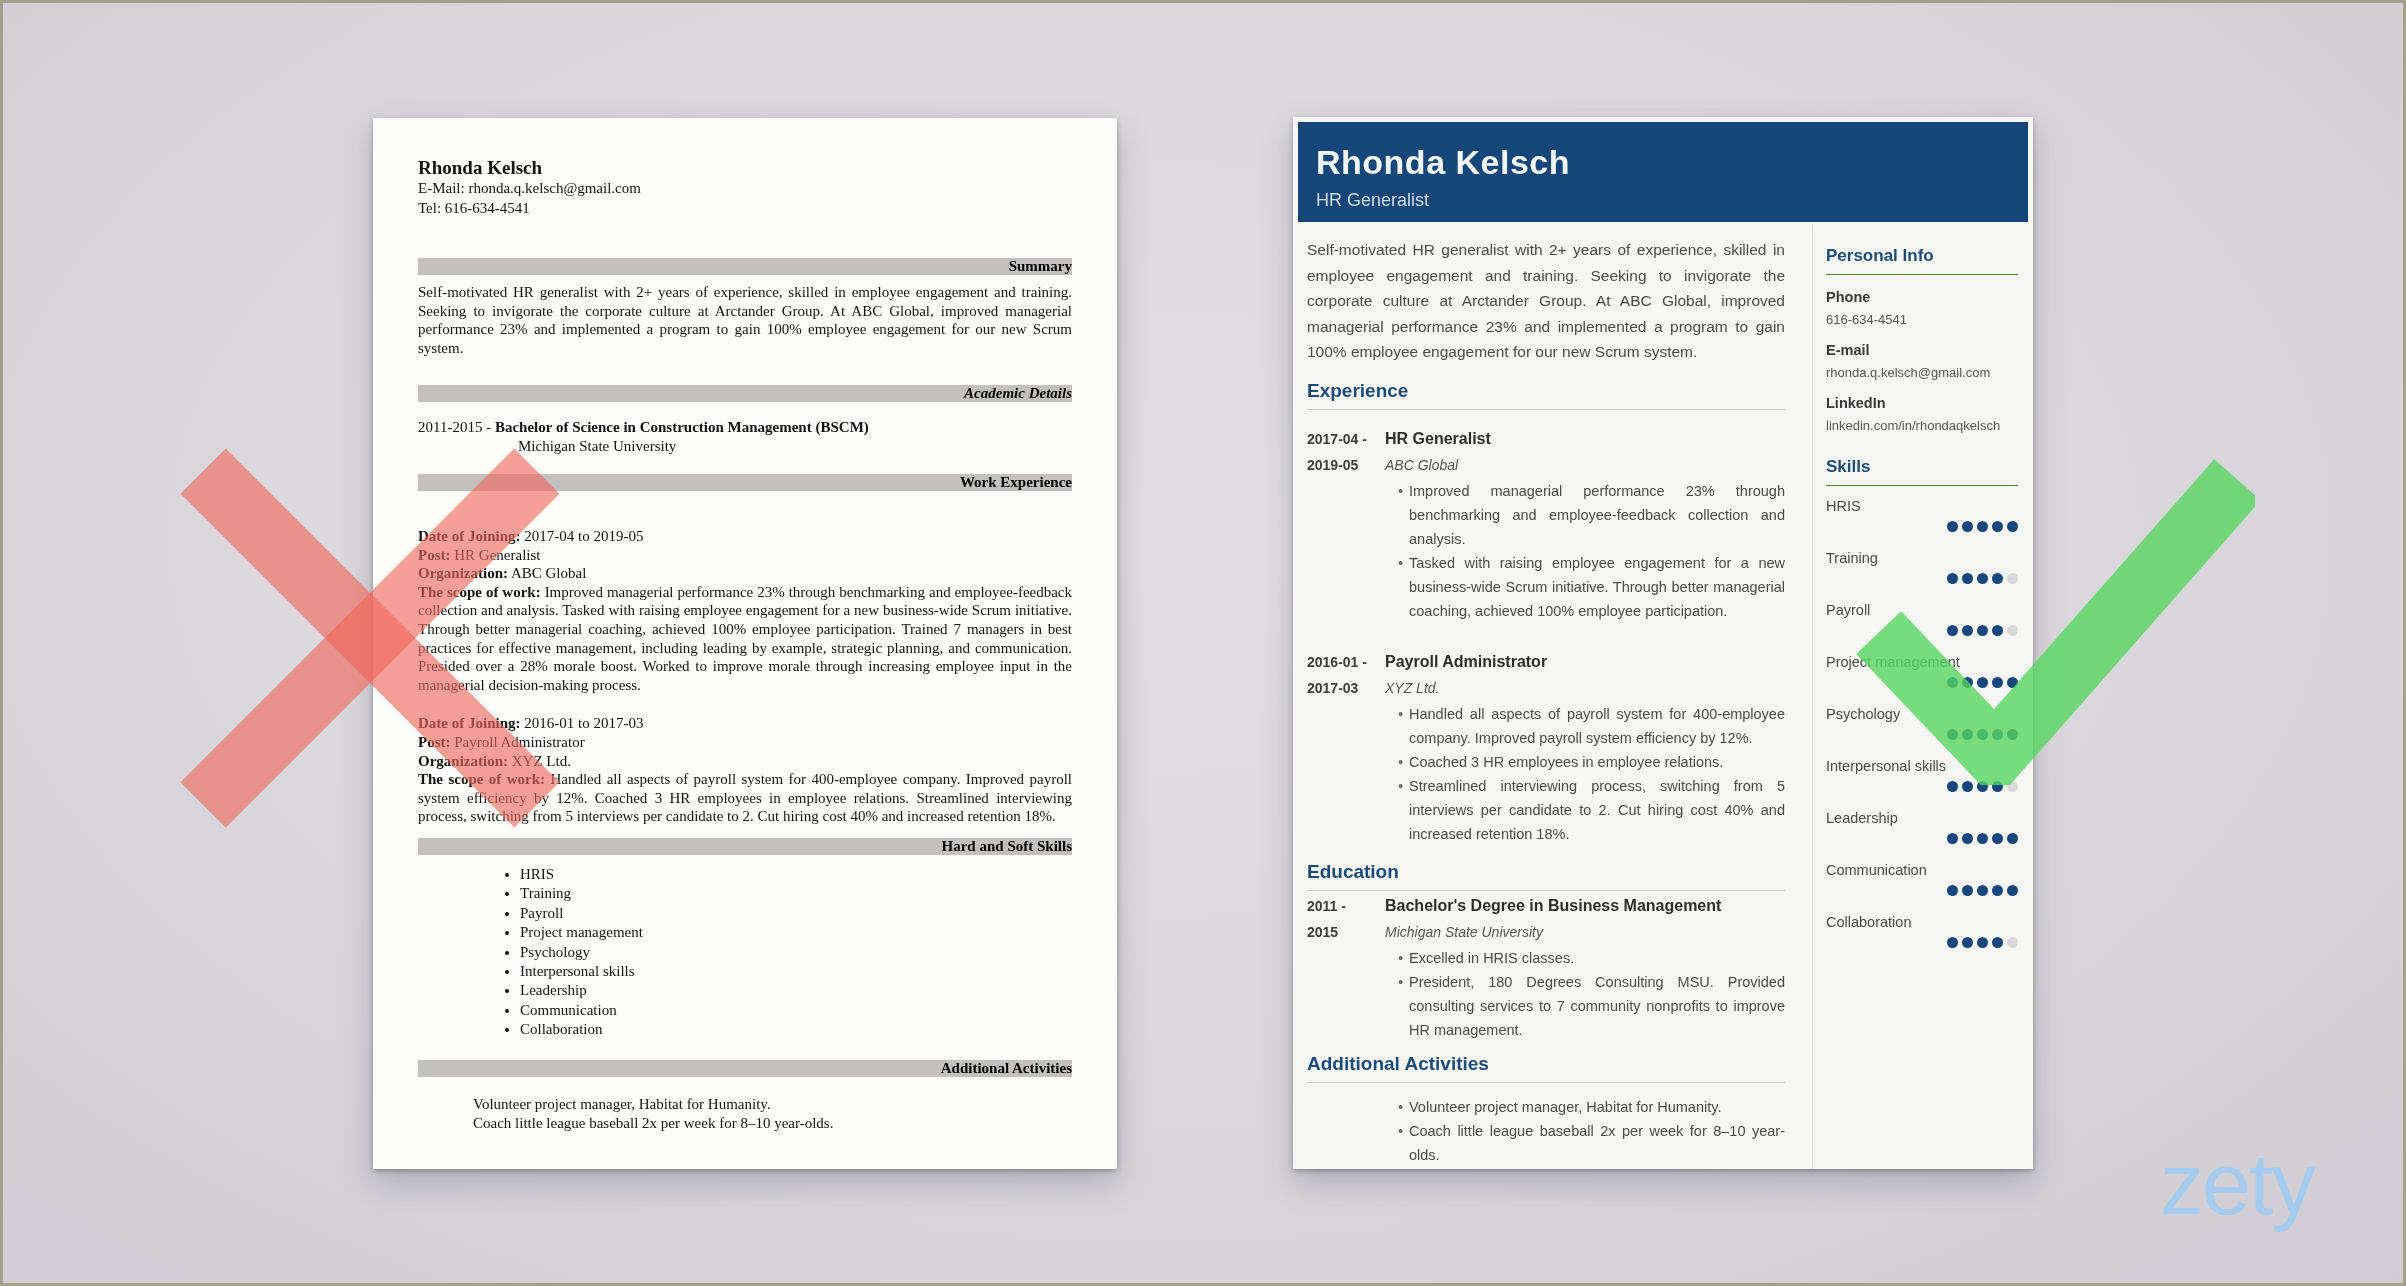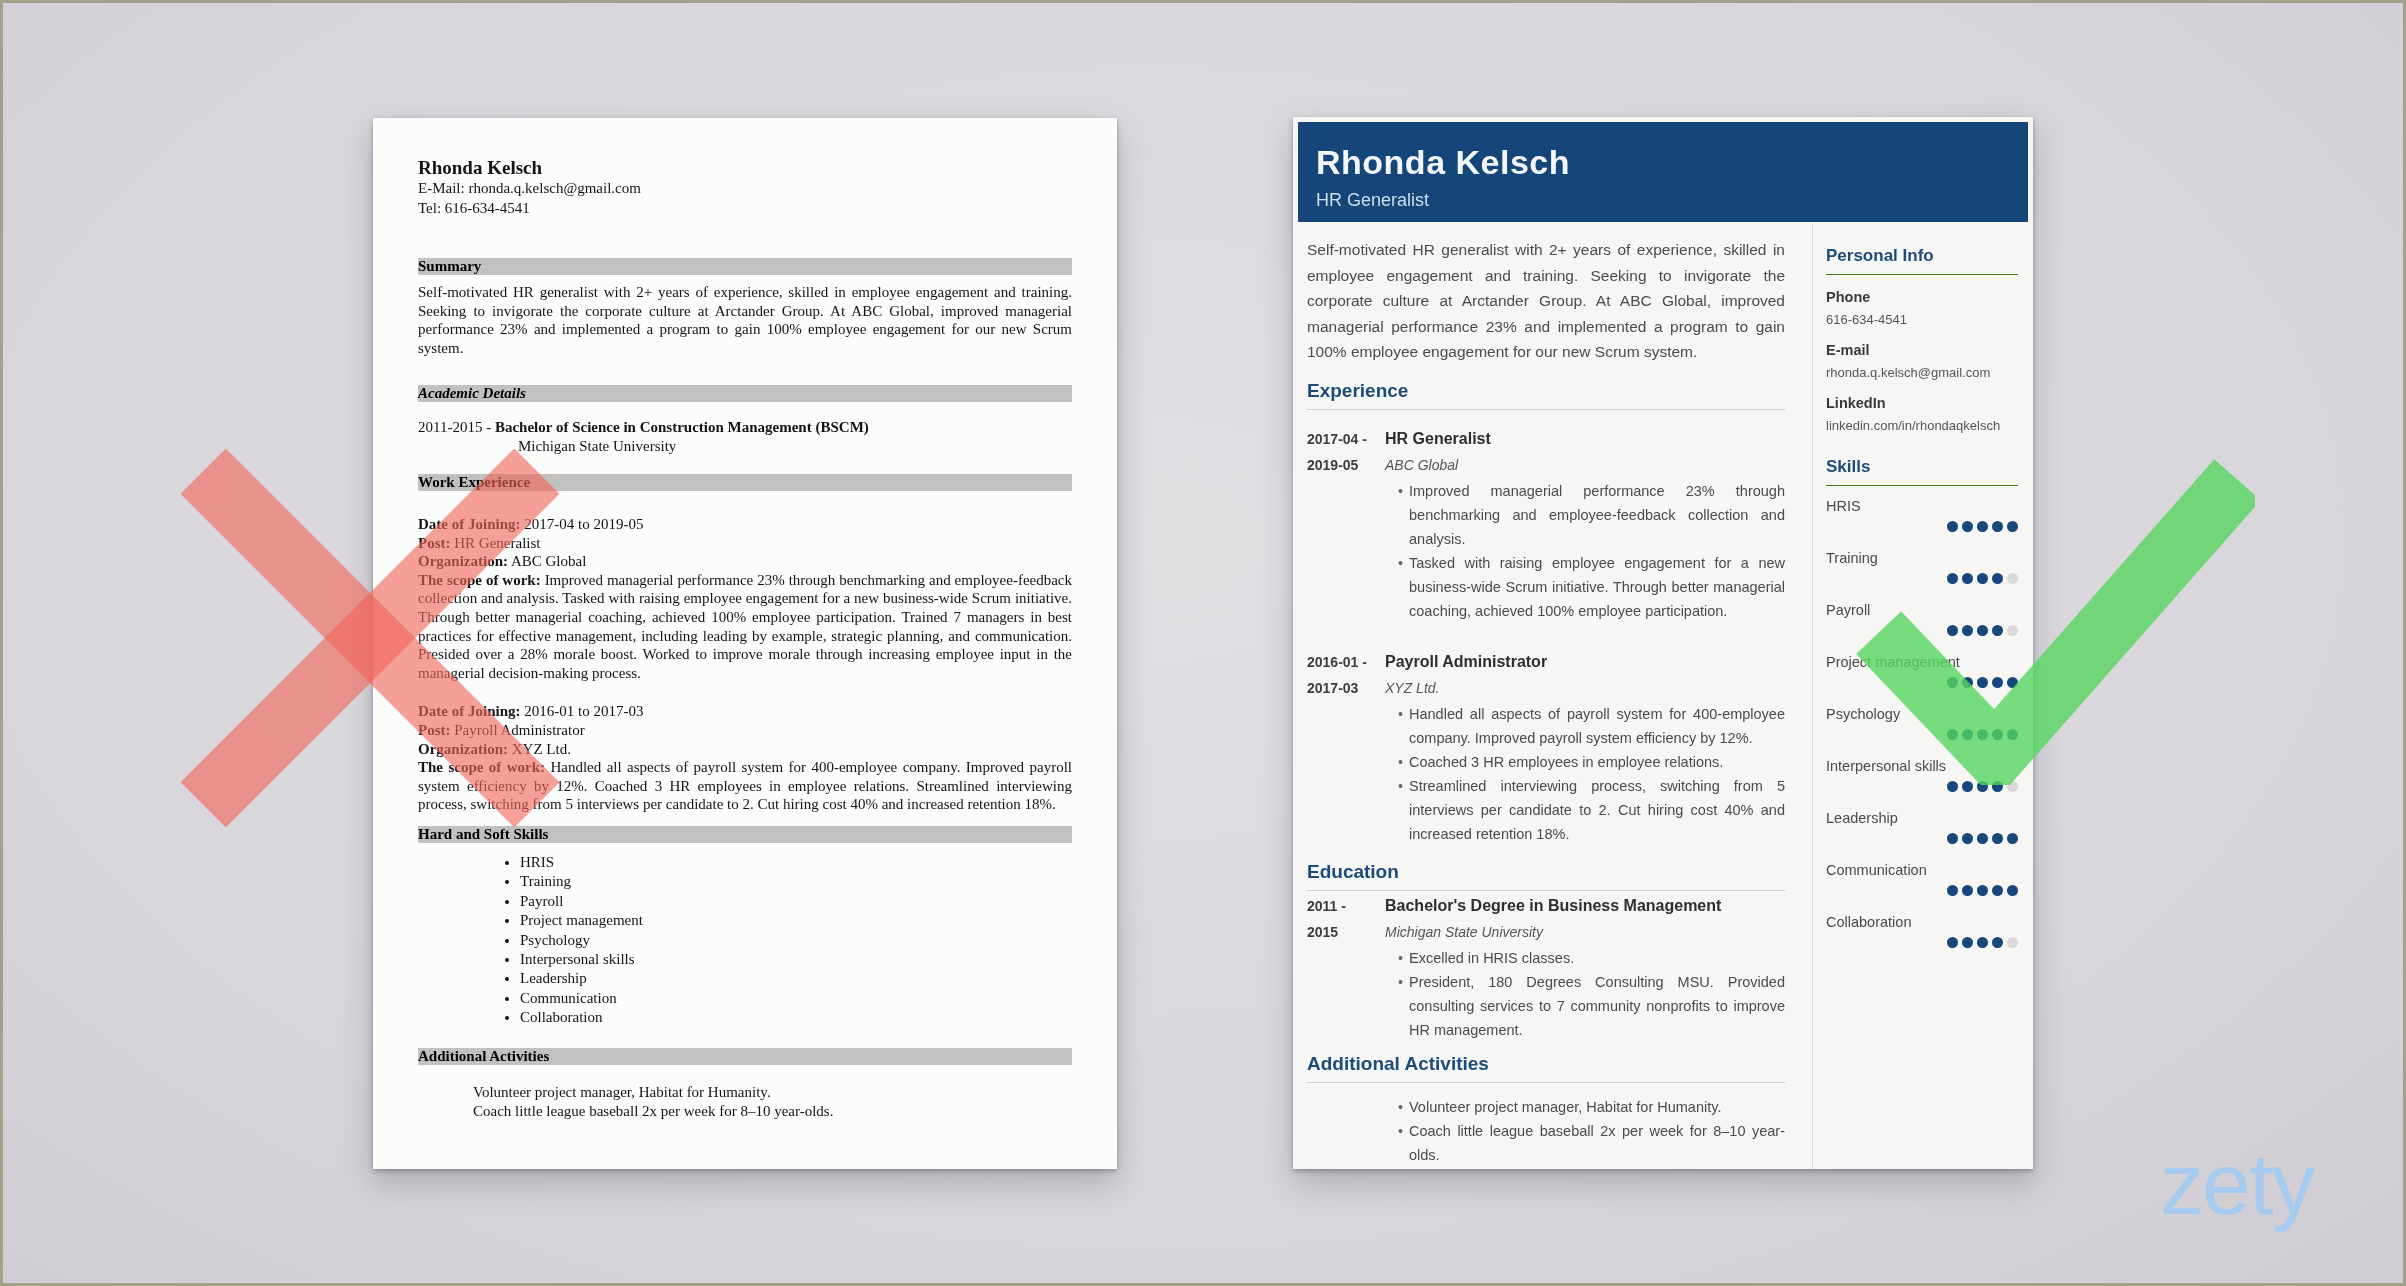--- a/index.html
+++ b/index.html
@@ -13,28 +13,28 @@
   
   .page-left{
     position:absolute;left:373px;top:118px;width:744px;height:1051px;box-sizing:border-box;
     background:#fcfcfb;box-shadow:0 2px 5px rgba(0,0,0,.28), 0 14px 30px rgba(70,70,85,.28);
     padding:38px 45px;font-family:"Liberation Serif", serif;color:#141414;
   }
   .l-name{font-size:19px;font-weight:bold;line-height:23px;}
   .l-contact{font-size:15px;line-height:19.5px;}
   .lbar{
     margin-top:40px;background:#c2c1c0;height:17px;line-height:17px;
-    text-align:left;font-weight:bold;font-size:15px;color:#000;
+    text-align:right;font-weight:bold;font-size:15px;color:#000;padding-left:36px;
   }
   .lbar.academic{margin-top:28px;font-style:italic;} .lbar.work{margin-top:19px;}
   .lbar.skills{margin-top:12px;}  .lbar.additional{margin-top:20px;}
   .l-par{font-size:15px;line-height:18.5px;text-align:justify;margin-top:8px;}
   .l-academic{margin-top:16px;font-size:15px;line-height:18.5px;}
   .l-school{margin-left:100px;}
-  .l-job{margin-top:24px;font-size:15px;line-height:18.6px;}
+  .l-job{margin-top:36px;font-size:15px;line-height:18.6px;}
   .l-job.second{margin-top:20px;}
   .l-scope{text-align:justify;}
   ul.l-skills{margin:10px 0 0;padding-left:102px;font-size:15px;}
   ul.l-skills li{line-height:19.4px;}
   .l-extra{margin-top:18px;font-size:15px;line-height:19px;}
   .l-extra div{margin-left:55px;}
 
   
   .page-right{
     position:absolute;left:1293px;top:117px;width:740px;height:1052px;box-sizing:border-box;

